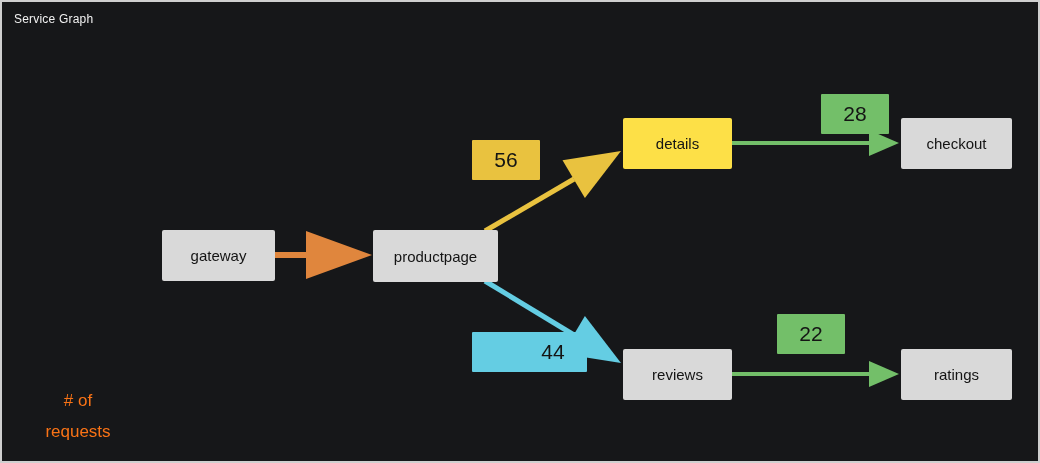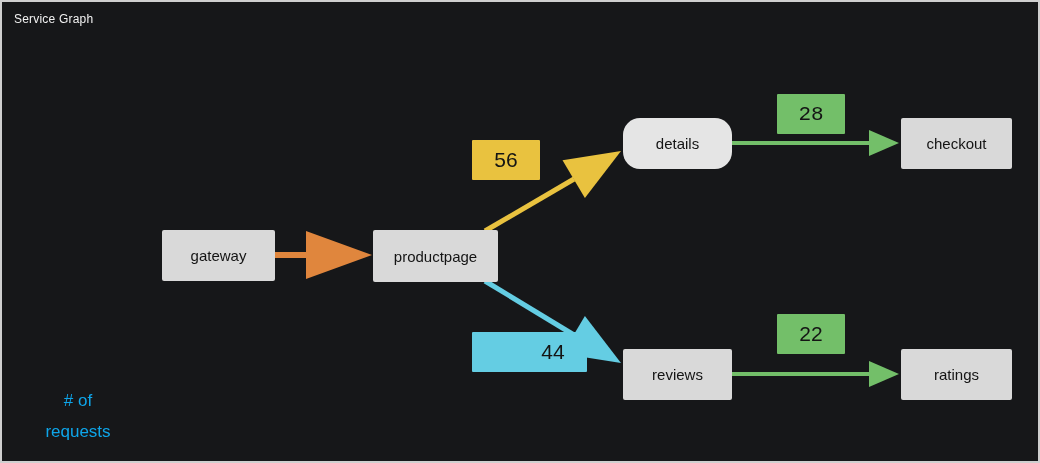--- a/index.html
+++ b/index.html
@@ -50,30 +50,30 @@
     position: absolute;
     display: flex;
     align-items: center;
     justify-content: center;
     color: #141414;
     font-size: 21px;
     border-radius: 1px;
   }
   .label-100 { left: 268px; top: 181px; width: 72px; height: 40px; }
   .label-56  { left: 470px; top: 138px; width: 68px; height: 40px; }
-  .label-28  { left: 775px; top:  92px; width: 68px; height: 40px; font-family: Liberation Mono, monospace; }
+  .label-28  { left: 819px; top:  92px; width: 68px; height: 40px; }
   .label-44  { left: 470px; top: 330px; width: 68px; height: 40px; }
   .label-22  { left: 775px; top: 312px; width: 68px; height: 40px; }
   .legend {
     position: absolute;
     left: 30px;
     top: 383px;
     width: 92px;
     text-align: center;
-    color: #0ea5e9;
+    color: #f97316;
     font-size: 17px;
     line-height: 31px;
   }
 </style>
 </head>
 <body>
 
 <div class="panel" style="background-color: rgb(22, 23, 25);">
 
   <div class="panel-title">Service Graph</div>
@@ -95,21 +95,21 @@
     <line x1="730" y1="372" x2="869" y2="372" stroke-width="4" stroke="#73bf69"></line>
     <polygon points="897,372 867,359 867,385" fill="#73bf69"></polygon>
   </svg>
 
   <div class="node node-gateway" style="background-color: rgb(217, 217, 217); margin-left: 27px;">
     <span>gateway</span>
   </div>
   <div class="node node-productpage" style="background-color: rgb(217, 217, 217);">
     <span>productpage</span>
   </div>
-  <div class="node node-details" style="background-color: #e5e5e5; border-radius: 17px;">
+  <div class="node node-details" style="background-color: #fde047;">
     <span>details</span>
   </div>
   <div class="node node-checkout" style="background-color: rgb(217, 217, 217);">
     <span>checkout</span>
   </div>
   <div class="node node-reviews" style="background-color: rgb(217, 217, 217);">
     <span>reviews</span>
   </div>
   <div class="node node-ratings" style="background-color: rgb(217, 217, 217);">
     <span>ratings</span>

